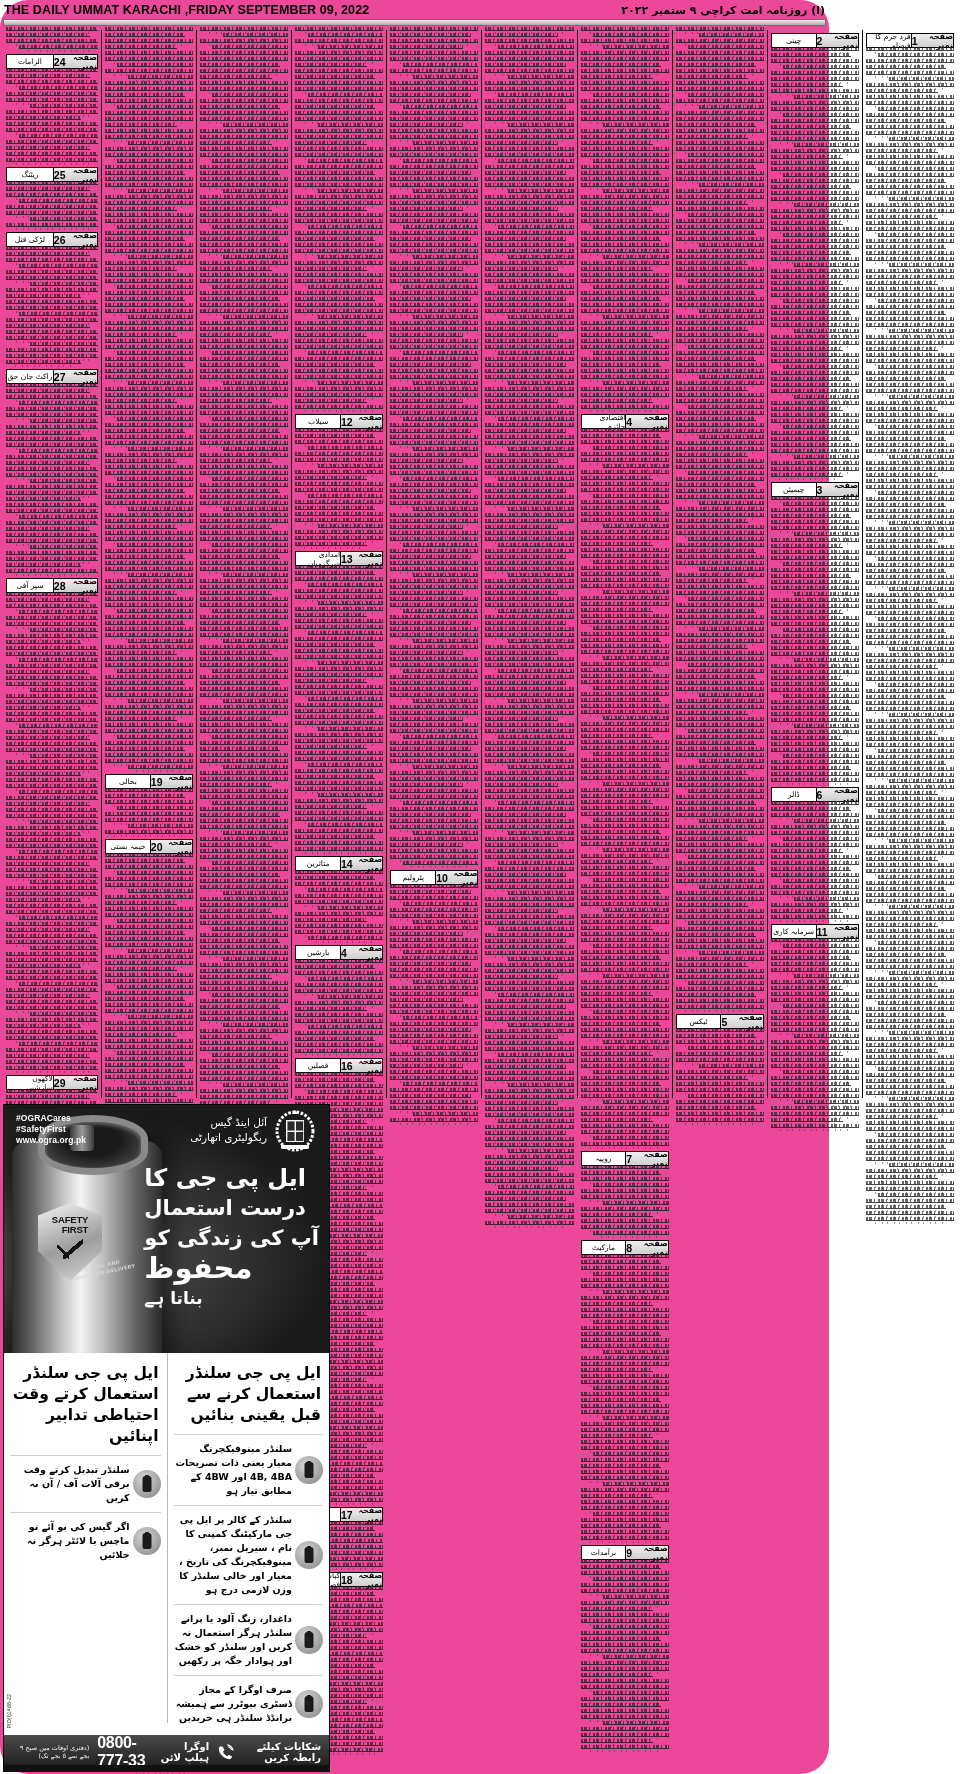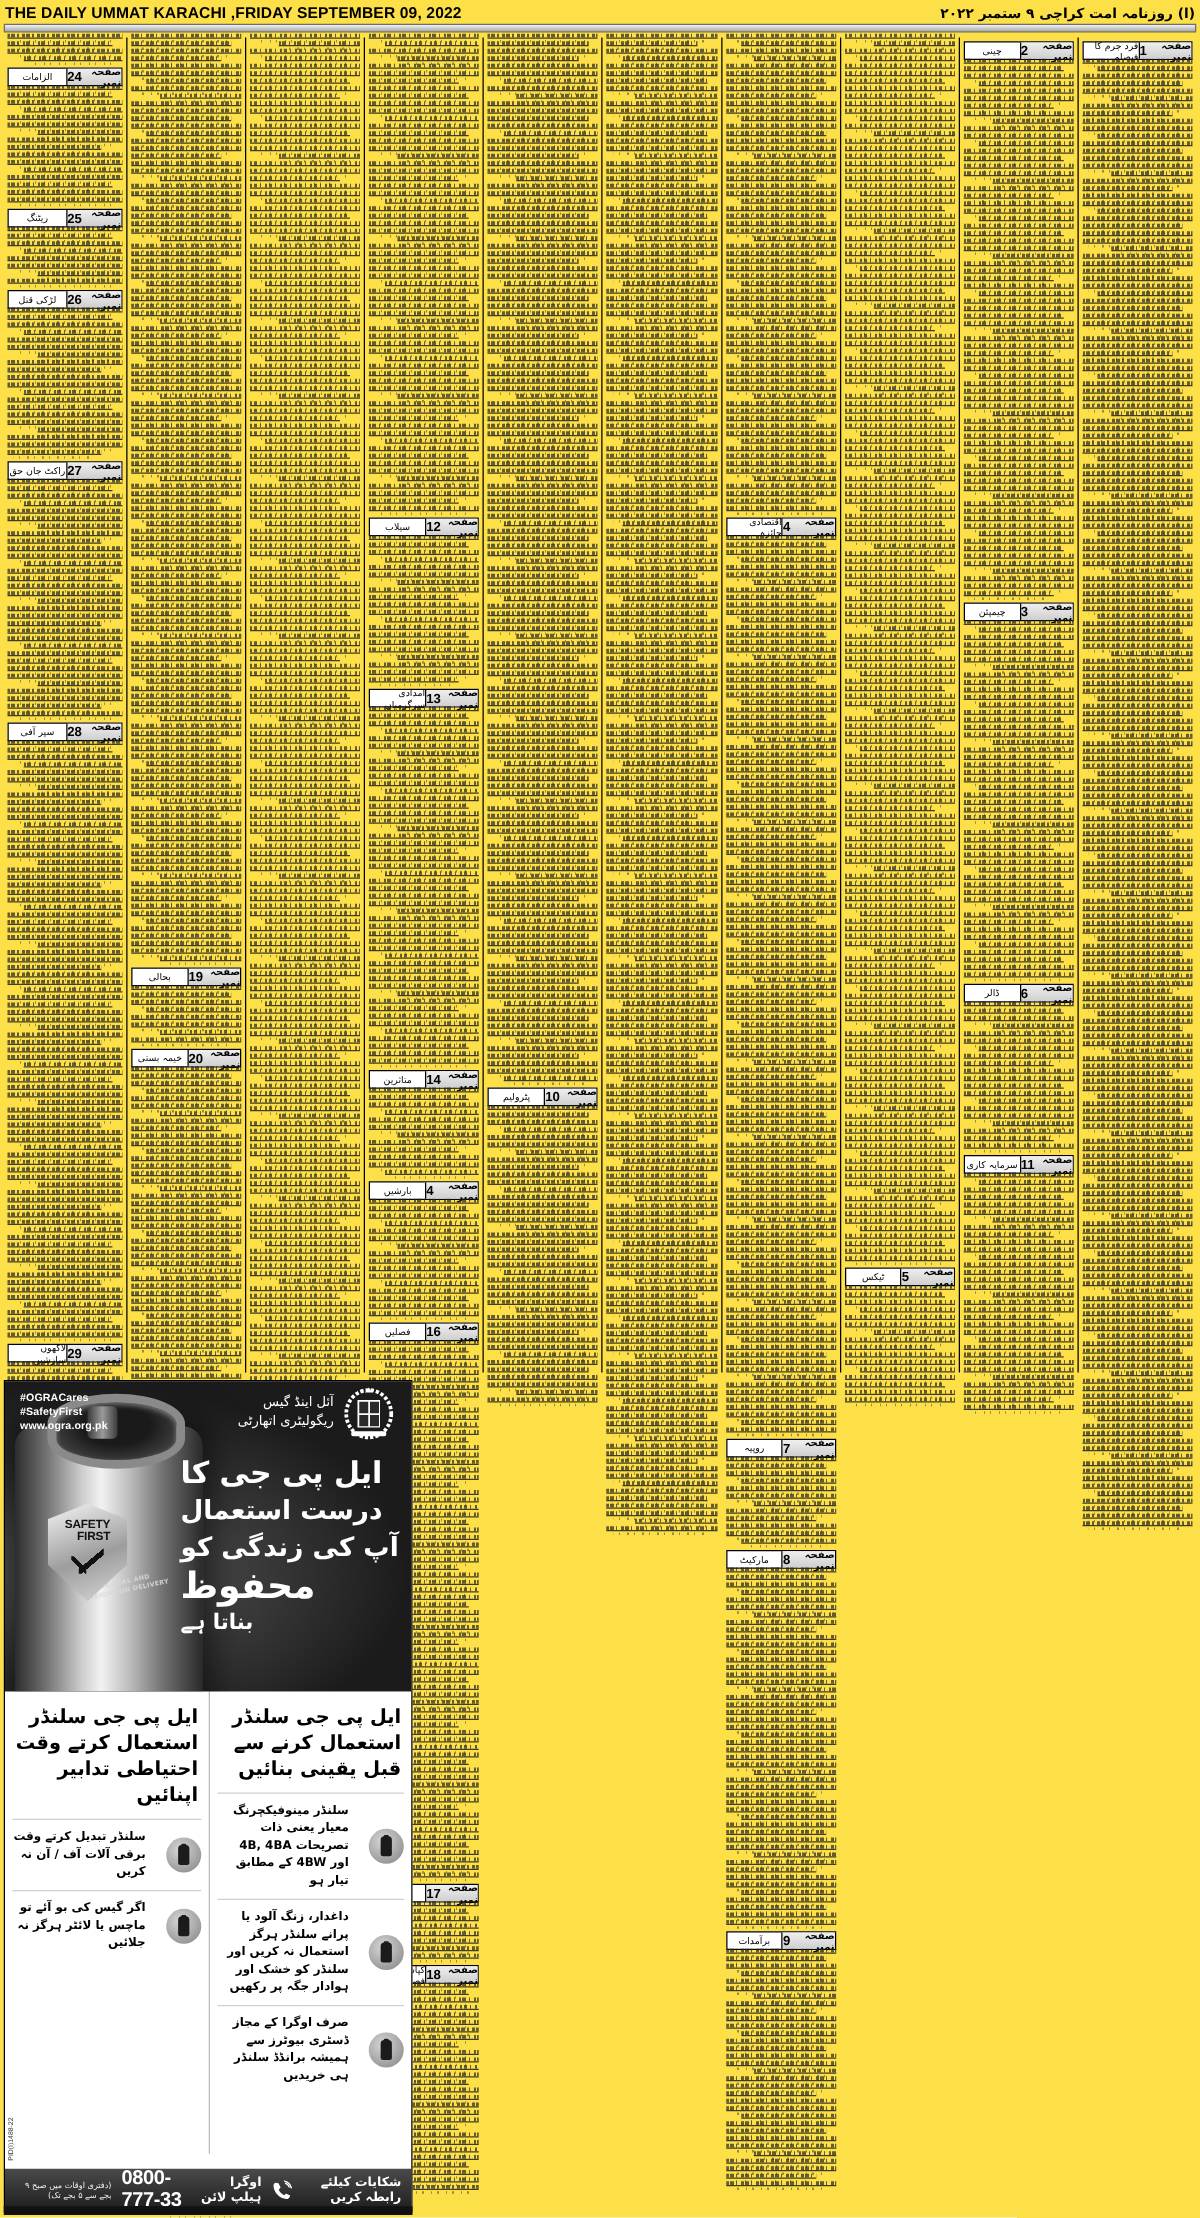--- a/index.html
+++ b/index.html
@@ -3,21 +3,21 @@
 <meta charset="utf-8">
 <title>The Daily Ummat Karachi</title>
 <style>
   html,body{margin:0;padding:0;background:#fff;}
   body{
     width:960px;height:1774px;
     font-family:"DejaVu Sans","Liberation Sans",sans-serif;
     color:#000;position:relative;overflow:hidden;
     -webkit-font-smoothing:none;
   }
-  .page{width:960px;height:1774px;position:relative;background:#fde047;}
+  .page{width:829px;height:1774px;position:relative;background:#ec4899;border-radius:28px;}
 
   
   .masthead{
     height:18px;display:flex;align-items:center;justify-content:space-between;
     padding:2px 4px 0 4px;box-sizing:border-box;
   }
   .masthead-en{
     font-family:"Liberation Sans",sans-serif;
     font-weight:bold;font-size:12.5px;letter-spacing:.1px;white-space:nowrap;
   }
@@ -165,21 +165,21 @@
   .ad-cols{display:flex;flex-direction:row-reverse;height:370px;}
   .ad-col{
     flex:1 1 50%;box-sizing:border-box;padding:6px 6px 0 6px;
   }
   .ad-col.right{border-left:1px solid #b9b9b9;}
   .ad-title{
     direction:rtl;text-align:right;font-size:15.5px;font-weight:bold;
     line-height:21px;margin:4px 2px 8px 2px;
   }
   .tip{
-    display:flex;flex-direction:row-reverse;align-items:center;gap:16px;
+    display:flex;flex-direction:row-reverse;align-items:center;gap:3px;
     border-top:1px solid #cfcfcf;padding:7px 0 7px 0;
   }
   .tip:first-of-type{border-top:none;}
   .tip .ic{
     flex:0 0 28px;height:28px;border-radius:50%;
     background:radial-gradient(circle at 40% 35%,#d7d7d7,#9b9b9b 70%,#7c7c7c);
     position:relative;
   }
   .tip .ic::after{
     content:"";position:absolute;left:50%;top:50%;transform:translate(-50%,-50%);
@@ -2811,20 +2811,24 @@
     </div>
 
     <div class="ad-cols">
 
       <div class="ad-col right">
         <div class="ad-title">ایل پی جی سلنڈر استعمال کرنے سے قبل یقینی بنائیں</div>
 
         <div class="tip">
           <div class="ic"></div>
           <div class="tx">سلنڈر مینوفیکچرنگ معیار یعنی ذات تصریحات 4B, 4BA اور 4BW کے مطابق تیار ہو</div>
+        </div>
+        <div class="tip">
+          <div class="ic"></div>
+          <div class="tx">سلنڈر کے کالر پر ایل پی جی مارکیٹنگ کمپنی کا نام ، سیریل نمبر، مینوفیکچرنگ کی تاریخ ، معیار اور خالی سلنڈر کا وزن لازمی درج ہو</div>
         </div>
         <div class="tip">
           <div class="ic"></div>
           <div class="tx">داغدار، زنگ آلود یا پرانے سلنڈر ہرگز استعمال نہ کریں اور سلنڈر کو خشک اور ہوادار جگہ پر رکھیں</div>
         </div>
         <div class="tip">
           <div class="ic"></div>
           <div class="tx">صرف اوگرا کے مجاز ڈسٹری بیوٹرز سے ہمیشہ برانڈڈ سلنڈر ہی خریدیں</div>
         </div>
       </div>

